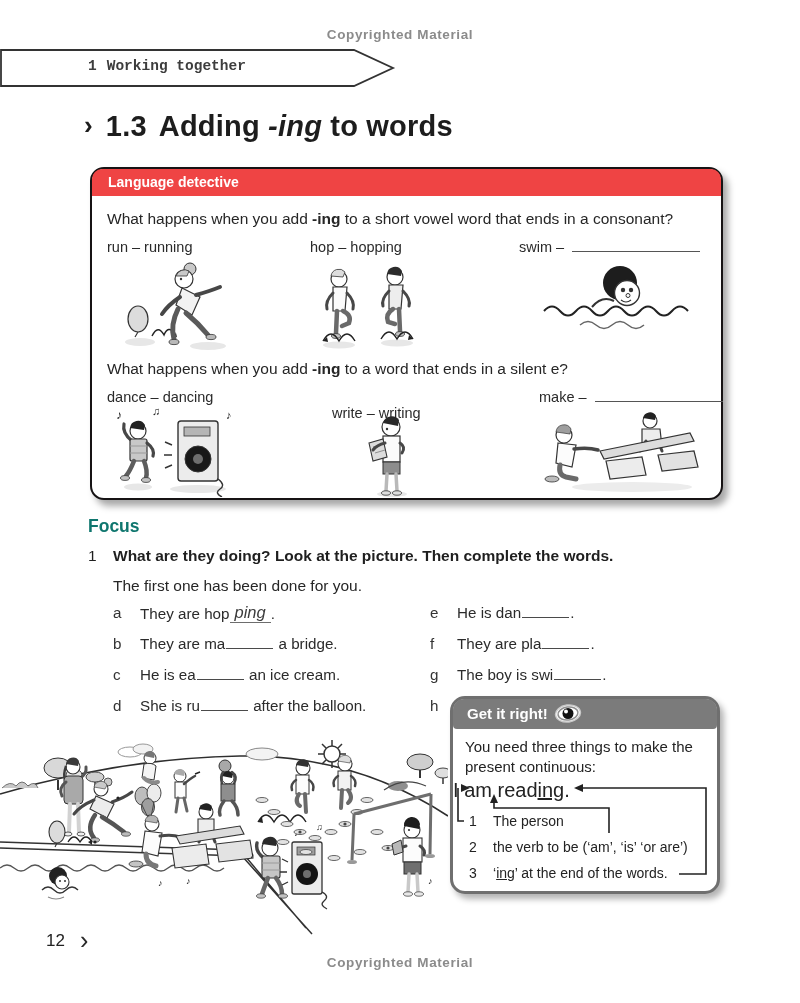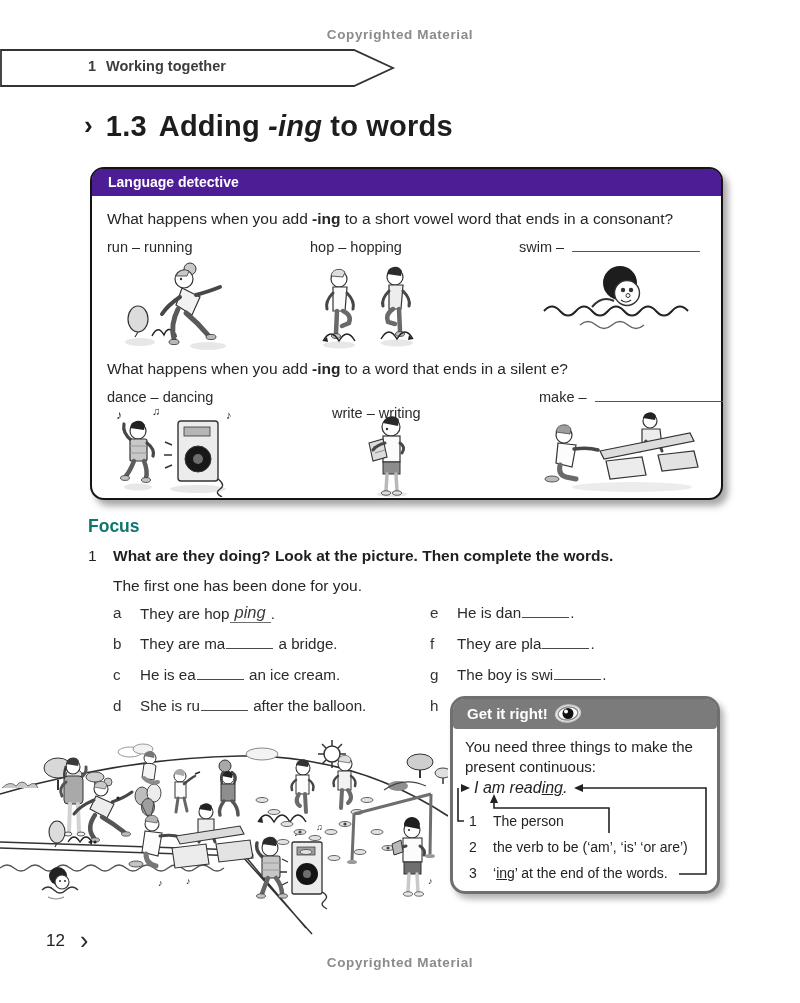--- a/index.html
+++ b/index.html
@@ -5,37 +5,37 @@
   * { margin:0; padding:0; box-sizing:border-box; }
   body { background:#fff; font-family:"Liberation Sans", sans-serif; color:#232323; }
   .page { position:relative; width:800px; height:1003px; background:#fff; overflow:hidden; }
 
   .copyright { position:absolute; width:100%; text-align:center; color:#8b8b8b;
     font-weight:bold; font-size:13.5px; letter-spacing:.6px; }
   .copyright.top { top:27px; }
   .copyright.bottom { top:955px; }
 
   
-  .banner { position:absolute; top:48px; left:0; width:396px; height:40px; }
+  .banner { position:absolute; top:48px; left:0; width:396px; height:40px;font-family:Liberation Mono, monospace; }
   .banner .banner-text { position:absolute; left:88px; top:10px; font-size:14.5px;
     font-weight:bold; color:#3d3d3d; }
   .banner .banner-text .num { margin-right:10px; }
 
   
   .page-title { position:absolute; top:110px; left:84px; font-size:29px; font-weight:600;
     color:#1d1d1d; letter-spacing:.2px; }
   .page-title .chev { font-weight:bold; font-size:26px; margin-right:13px; position:relative; top:-2px; }
   .page-title .num { margin-right:12px; }
   .page-title em { font-weight:bold; font-style:italic; }
 
   
   .ld-box { position:absolute; top:167px; left:90px; width:633px; height:333px;
     border:2.5px solid #161314; border-radius:14px; background:#fff;
     box-shadow:5px 6px 7px rgba(0,0,0,.35); }
-  .ld-header { height:27px; background:#4c1d95; border-radius:10px 10px 0 0;
+  .ld-header { height:27px; background:#ef4444; border-radius:10px 10px 0 0;
     color:#fff; font-weight:bold; font-size:14px; line-height:27px; padding-left:16px; }
   .ld-q { position:absolute; left:15px; font-size:15.5px; font-weight:500; color:#262626; }
   .ld-q em { font-weight:bold; font-style:normal; }
   .ld-label { position:absolute; font-size:14.5px; color:#2a2a2a; white-space:nowrap;text-align:center; }
   .ld-blank { display:inline-block; width:128px; border-bottom:1.4px solid #555;
     height:13px; margin-left:8px; }
   .vignette { position:absolute; }
 
   
   .focus-h { position:absolute; top:516px; left:88px; font-size:17.5px; font-weight:bold; color:#0f766e; }
@@ -55,21 +55,21 @@
 
   
   .gir-box { position:absolute; top:696px; left:450px; width:270px; height:198px;
     border:3px solid #6f6f6f; border-radius:15px; background:#fff;
     box-shadow:4px 5px 6px rgba(0,0,0,.3); }
   .gir-header { position:absolute; top:0; left:0; right:0; height:30px; background:#7b7b7b;
     border-radius:11px 11px 4px 4px; color:#fff; font-weight:bold; font-size:15px;
     line-height:30px; padding-left:14px; }
   .gir-header svg { vertical-align:-4px; margin-left:6px; }
   .gir-intro { position:absolute; top:38px; left:12px; right:6px; font-size:15px; line-height:20px; color:#232323; }
-  .gir-example { position:absolute; top:80px; left:0; padding-left:21px; font-size:16px; color:#232323; white-space:nowrap;font-style:italic; }
+  .gir-example { position:absolute; top:80px; left:0; font-size:20px; color:#232323; white-space:nowrap; }
   .gir-row { position:absolute; left:0; right:4px; font-size:14px; color:#232323; white-space:nowrap; }
   .gir-row .gnum { position:absolute; left:16px; }
   .gir-row .gtext { position:absolute; left:40px; }
   .u { text-decoration:underline; }
   .gir-arrows { position:absolute; top:0; left:0; pointer-events:none; }
 
   
   .pagenum { position:absolute; top:931px; left:46px; font-size:17px; font-weight:500; color:#222; }
   .page-chev { position:absolute; top:926px; left:80px; font-size:25px; color:#2a2a2a; }
 </style>

